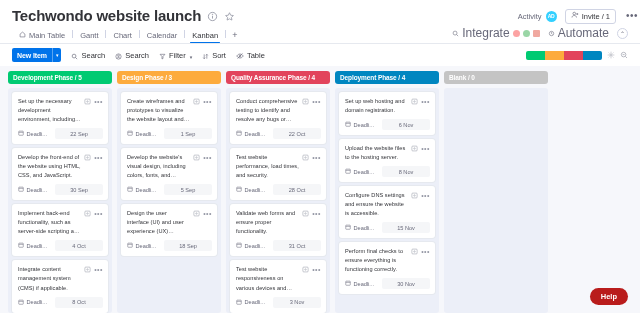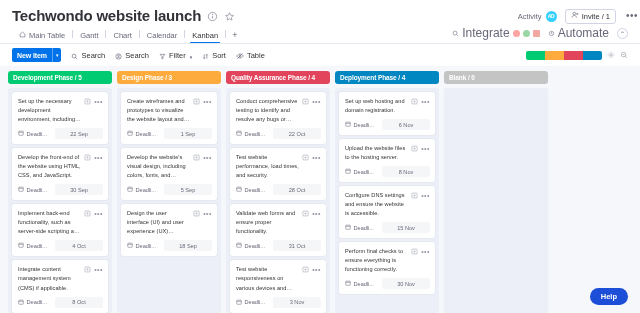--- a/index.html
+++ b/index.html
@@ -135,21 +135,21 @@
   }
   .date-pill {
     flex:1; background:#f5f6f8; border-radius:2px;
     font-size:5.6px; color:#676879; text-align:center;
     padding: 2.5px 0; white-space:nowrap;
   }
 
   
   .help-btn {
     position:absolute; right: 12px; bottom: 8px;
-    background:#1d4ed8; color:#fff; border-radius:9px;
+    background:#b91c1c; color:#fff; border-radius:9px;
     font-size:7.5px; font-weight:700; padding: 4px 11px;
     display:flex;align-items:center;
   }
 </style>
 </head>
 <body>
 
 <div id="app">
 
   <div class="hdr-title-row">

